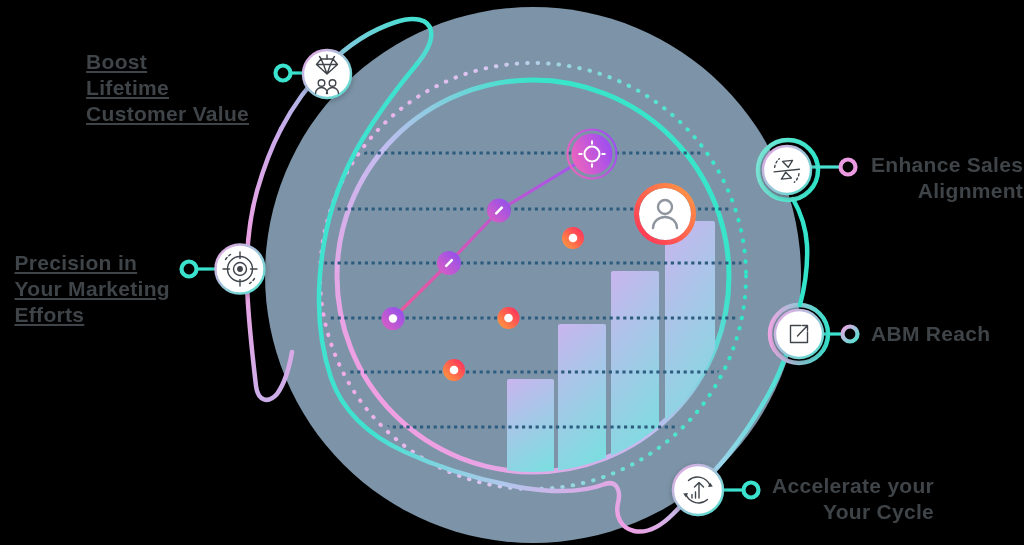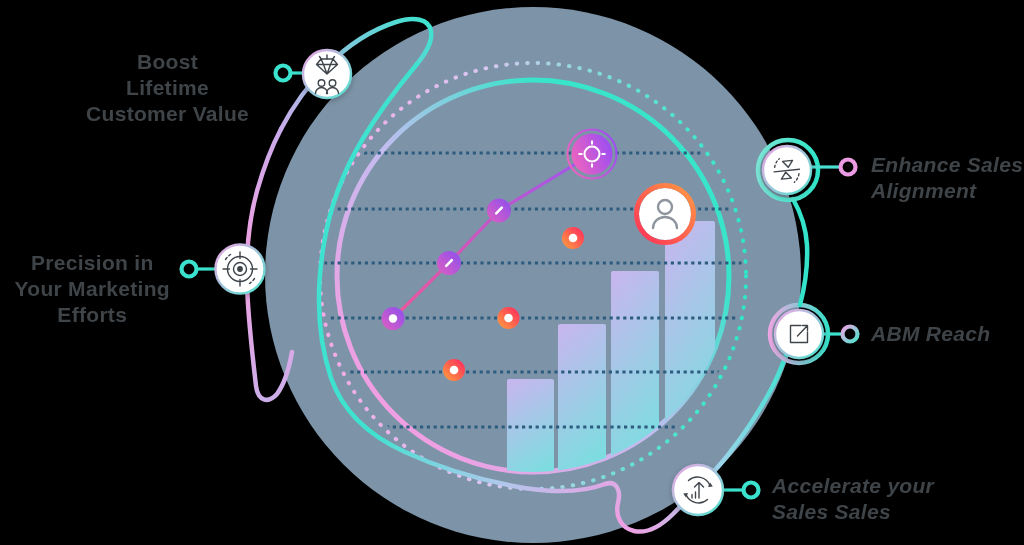--- a/index.html
+++ b/index.html
@@ -1,22 +1,22 @@
 <!DOCTYPE html>
 <html><head>
 <meta charset="utf-8">
 <style>
   html,body{margin:0;padding:0;background:#000;}
   .stage{position:relative;width:1024px;height:545px;background:#000;overflow:hidden;
          font-family:"Liberation Sans",sans-serif;}
   .stage svg{position:absolute;left:0;top:0;}
   .label{position:absolute;font-weight:700;font-size:21px;line-height:26px;
          letter-spacing:.3px;color:#3f4448;white-space:nowrap;}
-  .label.r{text-align:center;}
-  .label.l{text-align:left;font-style:italic;}
+  .label.r{text-align:left;text-decoration:underline;}
+  .label.l{text-align:right;}
   .lab-boost{top:49px;right:775px;}
   .lab-achieve{top:250px;right:854px;}
   .lab-enhance{top:152px;left:871px;}
   .lab-expand{top:321px;left:871px;}
   .lab-accelerate{top:473px;left:772px;}
 </style>
 </head>
 <body>
 
 <div class="stage">
@@ -271,16 +271,16 @@
     <div>Enhance Sales</div>
     <div>Alignment</div>
   </div>
 
   <div class="label l lab-expand">
     <div>ABM Reach</div>
   </div>
 
   <div class="label l lab-accelerate">
     <div>Accelerate your</div>
-    <div>Sales Sales</div>
+    <div>Your Cycle</div>
   </div>
 
 </div>
 
 </body></html>

